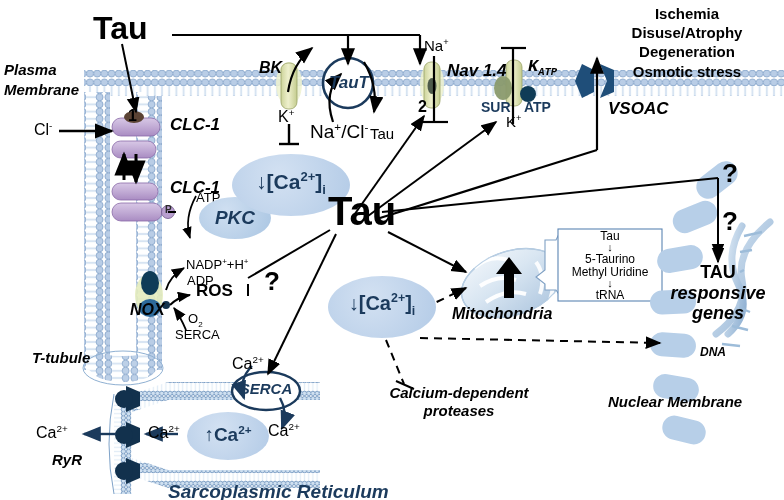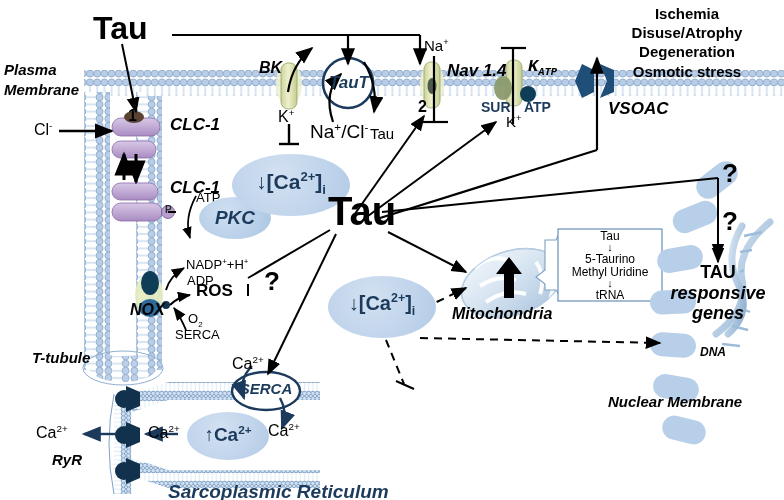--- a/index.html
+++ b/index.html
@@ -441,20 +441,24 @@
 
   <div style="position:absolute;left:558px;top:230px;width:104px;text-align:center;">
     <div style="font-size:12px;line-height:1.0;">Tau</div>
     <div style="font-size:11px;line-height:1.0;">↓</div>
     <div style="font-size:12px;line-height:1.05;">5-Taurino</div>
     <div style="font-size:12px;line-height:1.05;">Methyl Uridine</div>
     <div style="font-size:11px;line-height:1.0;">↓</div>
     <div style="font-size:12px;line-height:1.05;">tRNA</div>
   </div>
 
+  <div style="position:absolute;left:368px;top:384px;width:182px;text-align:center;">
+    <div class="bi" style="font-size:15px;line-height:1.2;">Calcium-dependent</div>
+    <div class="bi" style="font-size:15px;line-height:1.2;">proteases</div>
+  </div>
 
   <div class="lbl b" style="left:722px;top:160px;font-size:26px;">?</div>
   <div class="lbl b" style="left:722px;top:208px;font-size:26px;">?</div>
 
   <div style="position:absolute;left:652px;top:262px;width:132px;text-align:center;">
     <div class="b" style="font-size:18px;line-height:1.15;">TAU</div>
     <div class="bi" style="font-size:18px;line-height:1.15;text-align:center;">responsive</div>
     <div class="bi" style="font-size:18px;line-height:1.15;">genes</div>
   </div>
 

